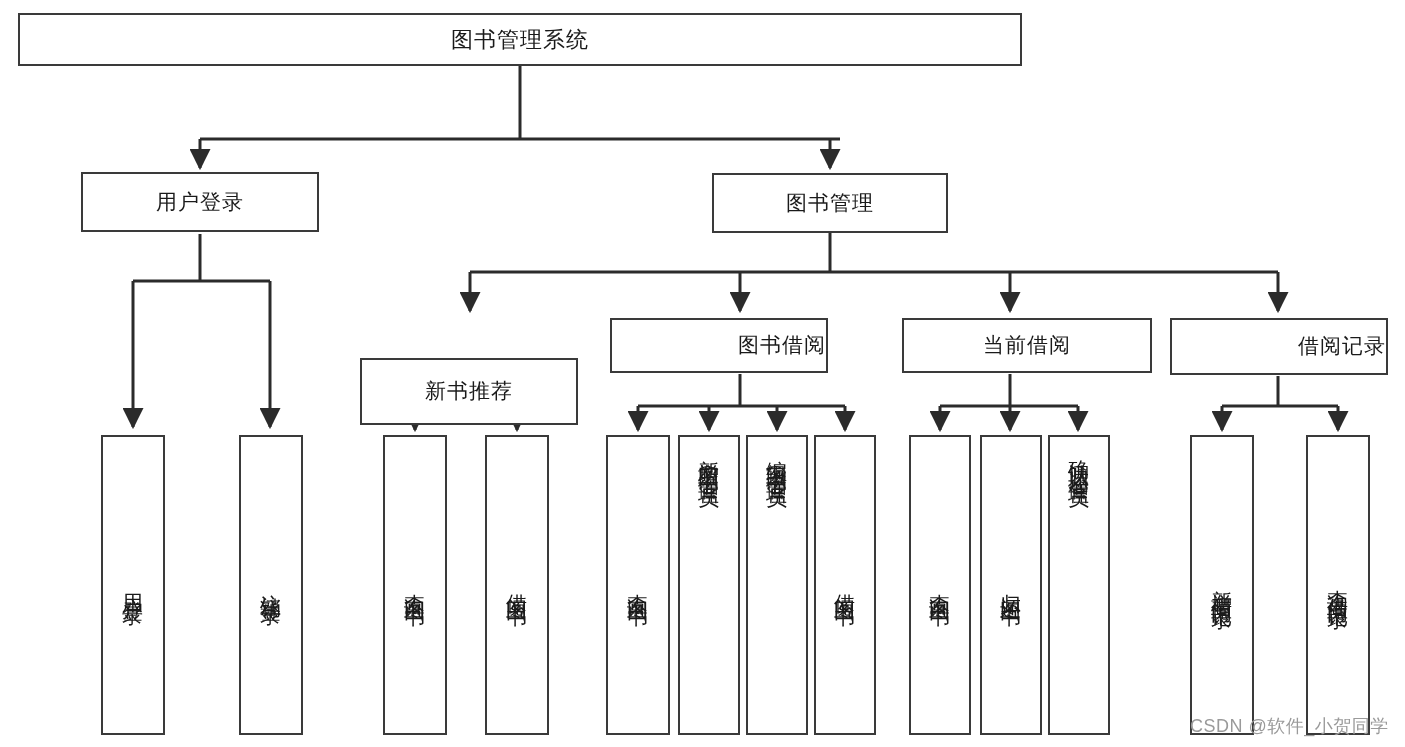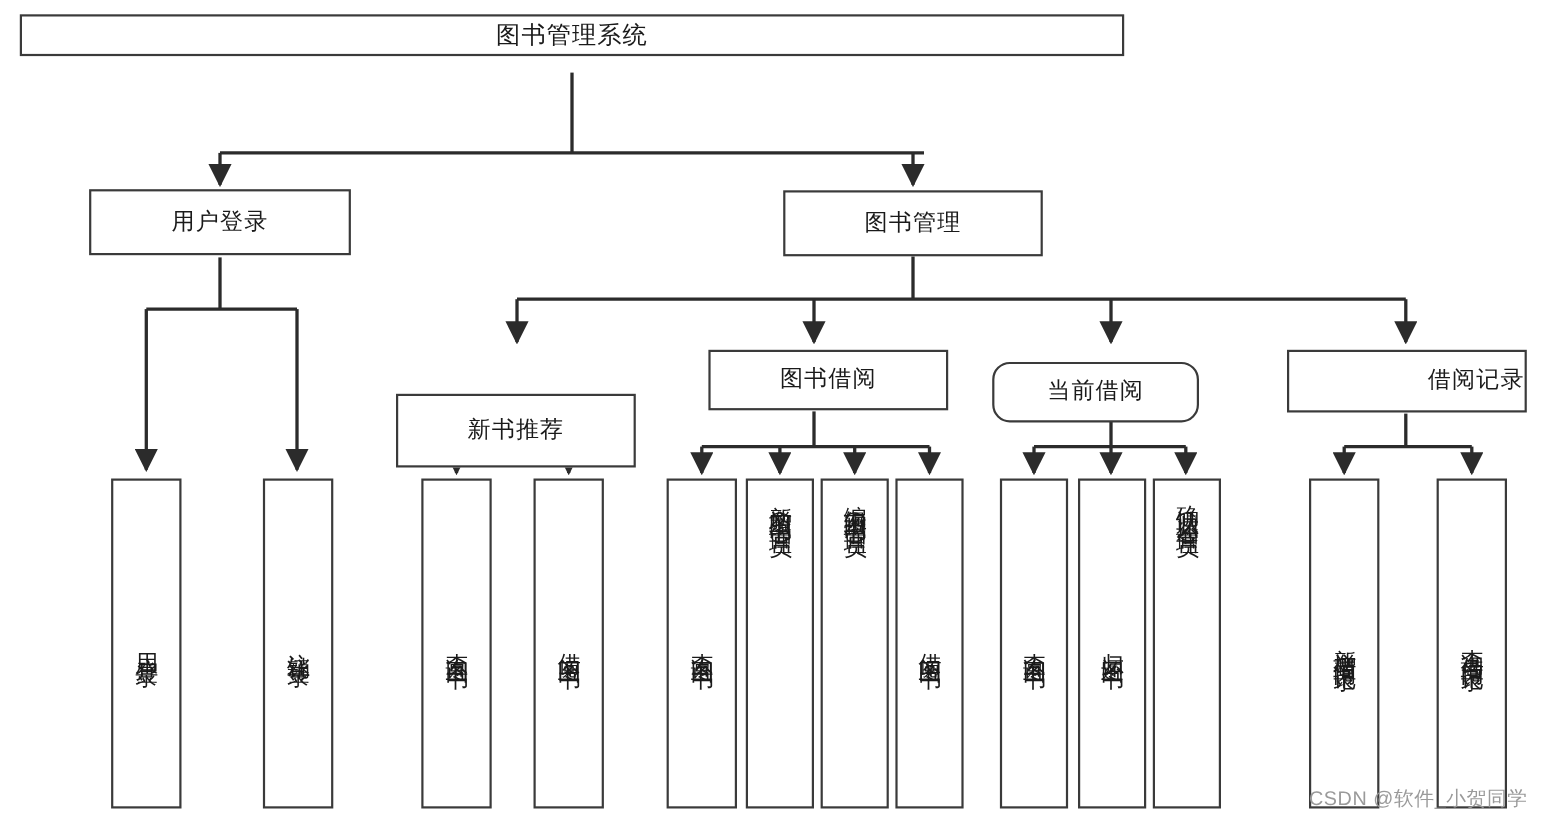--- a/index.html
+++ b/index.html
@@ -126,38 +126,38 @@
       <path d="M 1010 406 L 1010 430" marker-end="url(#arrow)"></path>
       <path d="M 1078 406 L 1078 430" marker-end="url(#arrow)"></path>
 
       <path d="M 1278 376 L 1278 406"></path>
       <path d="M 1222 406 L 1338 406"></path>
       <path d="M 1222 406 L 1222 430" marker-end="url(#arrow)"></path>
       <path d="M 1338 406 L 1338 430" marker-end="url(#arrow)"></path>
     </g>
   </svg>
 
-  <div class="node horiz root" style="left:18px; top:13px; width:1004px; height:38px;">
+  <div class="node horiz root" style="left:18px; top:13px; width:1004px; height:53px;">
     <span class="lbl">图书管理系统</span>
   </div>
 
   <div class="node horiz" style="left:81px; top:172px; width:238px; height:60px;">
     <span class="lbl">用户登录</span>
   </div>
   <div class="node horiz" style="left:712px; top:173px; width:236px; height:60px;">
     <span class="lbl">图书管理</span>
   </div>
 
   <div class="node horiz" style="left:360px; top:318px; width:218px; height:67px;margin-top:40px;">
     <span class="lbl">新书推荐</span>
   </div>
-  <div class="node horiz" style="left:644px; top:318px; width:218px; height:55px;">
+  <div class="node horiz" style="left:610px; top:318px; width:218px; height:55px;justify-content:flex-end;">
     <span class="lbl">图书借阅</span>
   </div>
-  <div class="node horiz" style="left:902px; top:329px; width:188px; height:55px;border-radius:16px;">
+  <div class="node horiz" style="left:902px; top:318px; width:250px; height:55px;">
     <span class="lbl">当前借阅</span>
   </div>
   <div class="node horiz" style="left:1170px; top:318px; width:218px; height:57px;justify-content:flex-end;">
     <span class="lbl">借阅记录</span>
   </div>
 
   <div class="node vert mid" style="left:101px; top:435px; width:64px; height:300px;">
     <span class="lbl">用户登录</span>
   </div>
   <div class="node vert mid" style="left:239px; top:435px; width:64px; height:300px;">

